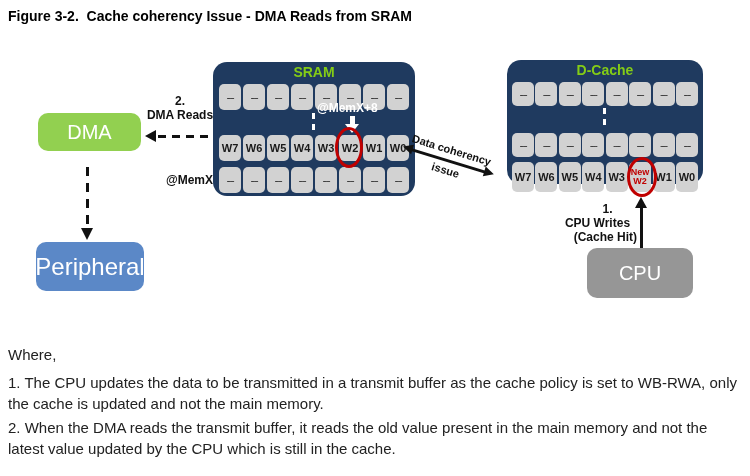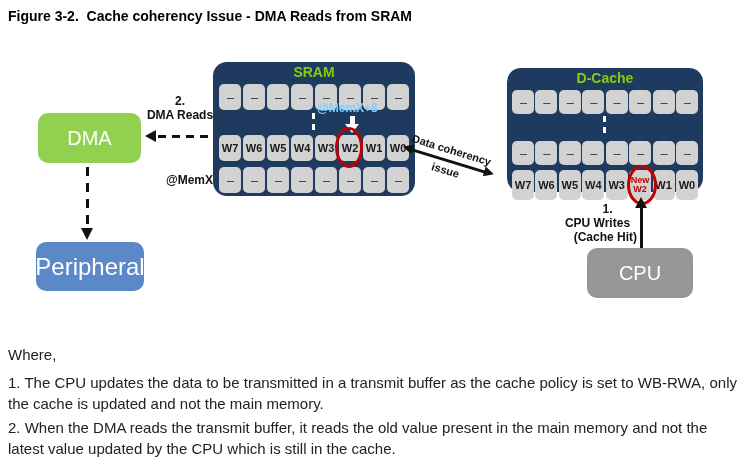--- a/index.html
+++ b/index.html
@@ -14,28 +14,28 @@
   
   .memblock{position:absolute;background:var(--navy);border-radius:14px;}
   .memblock .blk-title{position:absolute;top:2px;left:0;right:0;text-align:center;color:#84cc16;font-weight:bold;font-size:14px;}
   .row{position:absolute;display:flex;justify-content:space-between;}
   .cell{width:22px;background:var(--cell);border-radius:5px;display:flex;flex-direction:column;align-items:center;justify-content:center;
         font-weight:bold;color:#1a1a1a;font-size:11px;line-height:11px;}
   .row-dashes .cell{font-size:8px;letter-spacing:-1px;color:#333;}
   .cell-new{color:var(--red);font-size:9px;line-height:9px;}
   .hl-ellipse{position:absolute;border:3px solid var(--red);border-radius:50%;}
   .wdash{position:absolute;width:3px;background:repeating-linear-gradient(180deg,#fff 0 6px,transparent 6px 11px);}
-  .memx8{position:absolute;color:#7dd3fc;font-weight:bold;font-size:12px;}
+  .memx8{position:absolute;color:#ffffff;font-weight:bold;font-size:12px;}
   .wsarrow{position:absolute;width:14px;}
   .wsarrow .stem{width:5px;height:8px;background:#fff;margin:0 auto;}
   .wsarrow .head{width:0;height:0;border-left:7px solid transparent;border-right:7px solid transparent;border-top:9px solid #fff;}
 
   
   .box{position:absolute;border-radius:10px;color:#fff;display:flex;align-items:center;justify-content:center;}
-  .dma{left:38px;top:113px;width:103px;height:50px;background:var(--green);font-size:20px;}
+  .dma{left:38px;top:113px;width:103px;height:38px;background:var(--green);font-size:20px;}
   .peripheral{left:36px;top:242px;width:108px;height:49px;background:var(--blue);font-size:24px;}
   .cpu{left:587px;top:248px;width:106px;height:50px;background:var(--gray);font-size:20px;}
 
   
   .hdash{position:absolute;height:3px;background:repeating-linear-gradient(90deg,var(--ink) 0 8px,transparent 8px 14px);}
   .vdash{position:absolute;width:3px;background:repeating-linear-gradient(180deg,var(--ink) 0 9px,transparent 9px 16px);}
   .vline{position:absolute;width:3px;background:var(--ink);}
   .tri-left{position:absolute;width:0;height:0;border-top:6px solid transparent;border-bottom:6px solid transparent;border-right:11px solid var(--ink);}
   .tri-down{position:absolute;width:0;height:0;border-left:6px solid transparent;border-right:6px solid transparent;border-top:12px solid var(--ink);}
   .tri-up{position:absolute;width:0;height:0;border-left:6px solid transparent;border-right:6px solid transparent;border-bottom:11px solid var(--ink);}
@@ -91,21 +91,21 @@
         <div class="cell">----</div>
         <div class="cell">----</div>
         <div class="cell">----</div>
         <div class="cell">----</div>
         <div class="cell">----</div>
         <div class="cell">----</div>
       </div>
     <div class="hl-ellipse" style="left:122px;top:65px;width:28px;height:41px;"></div>
   </div>
 
-  <div class="memblock" style="left:507px;top:60px;width:196px;height:124px;margin-top:8px;">
+  <div class="memblock" style="left:507px;top:60px;width:196px;height:124px;">
     <div class="blk-title">D-Cache</div>
     <div class="row row-dashes" style="left:5px;right:5px;top:22px;height:24px;">
         <div class="cell">----</div>
         <div class="cell">----</div>
         <div class="cell">----</div>
         <div class="cell">----</div>
         <div class="cell">----</div>
         <div class="cell">----</div>
         <div class="cell">----</div>
         <div class="cell">----</div>

